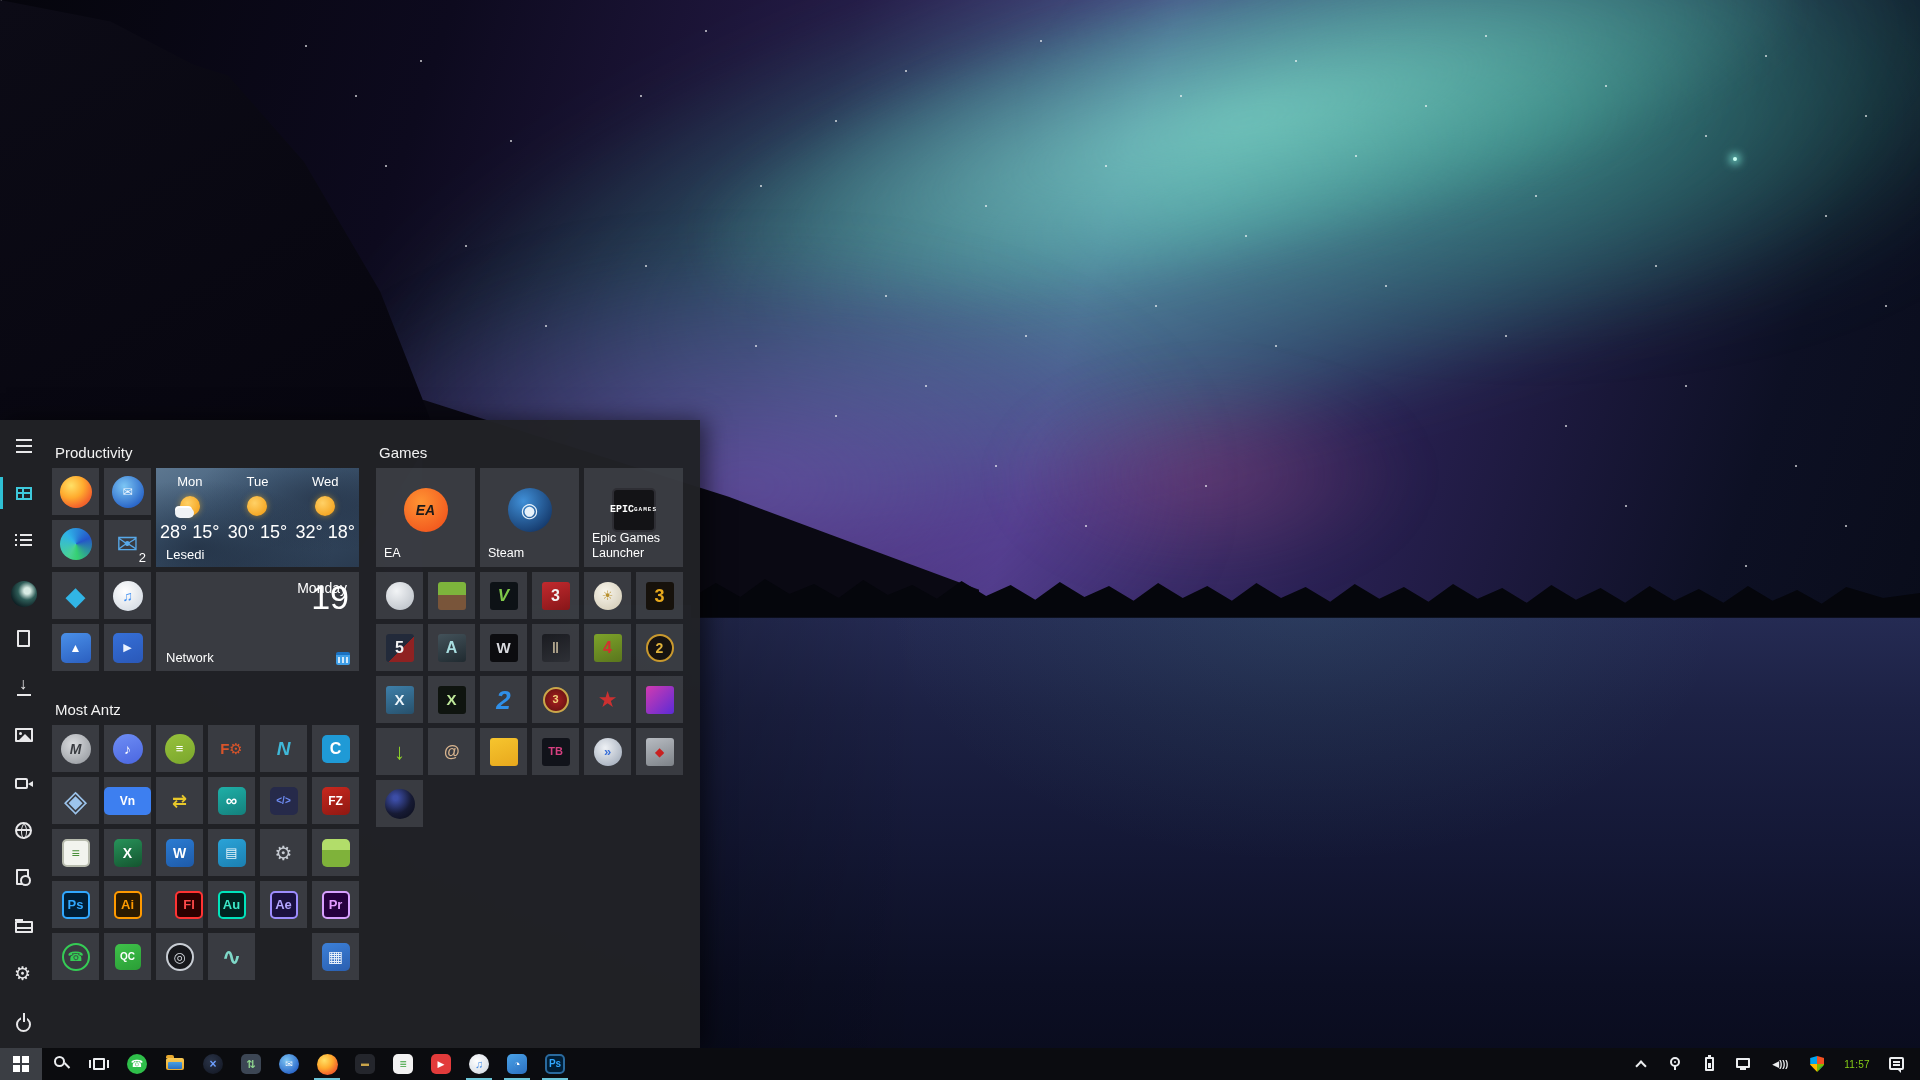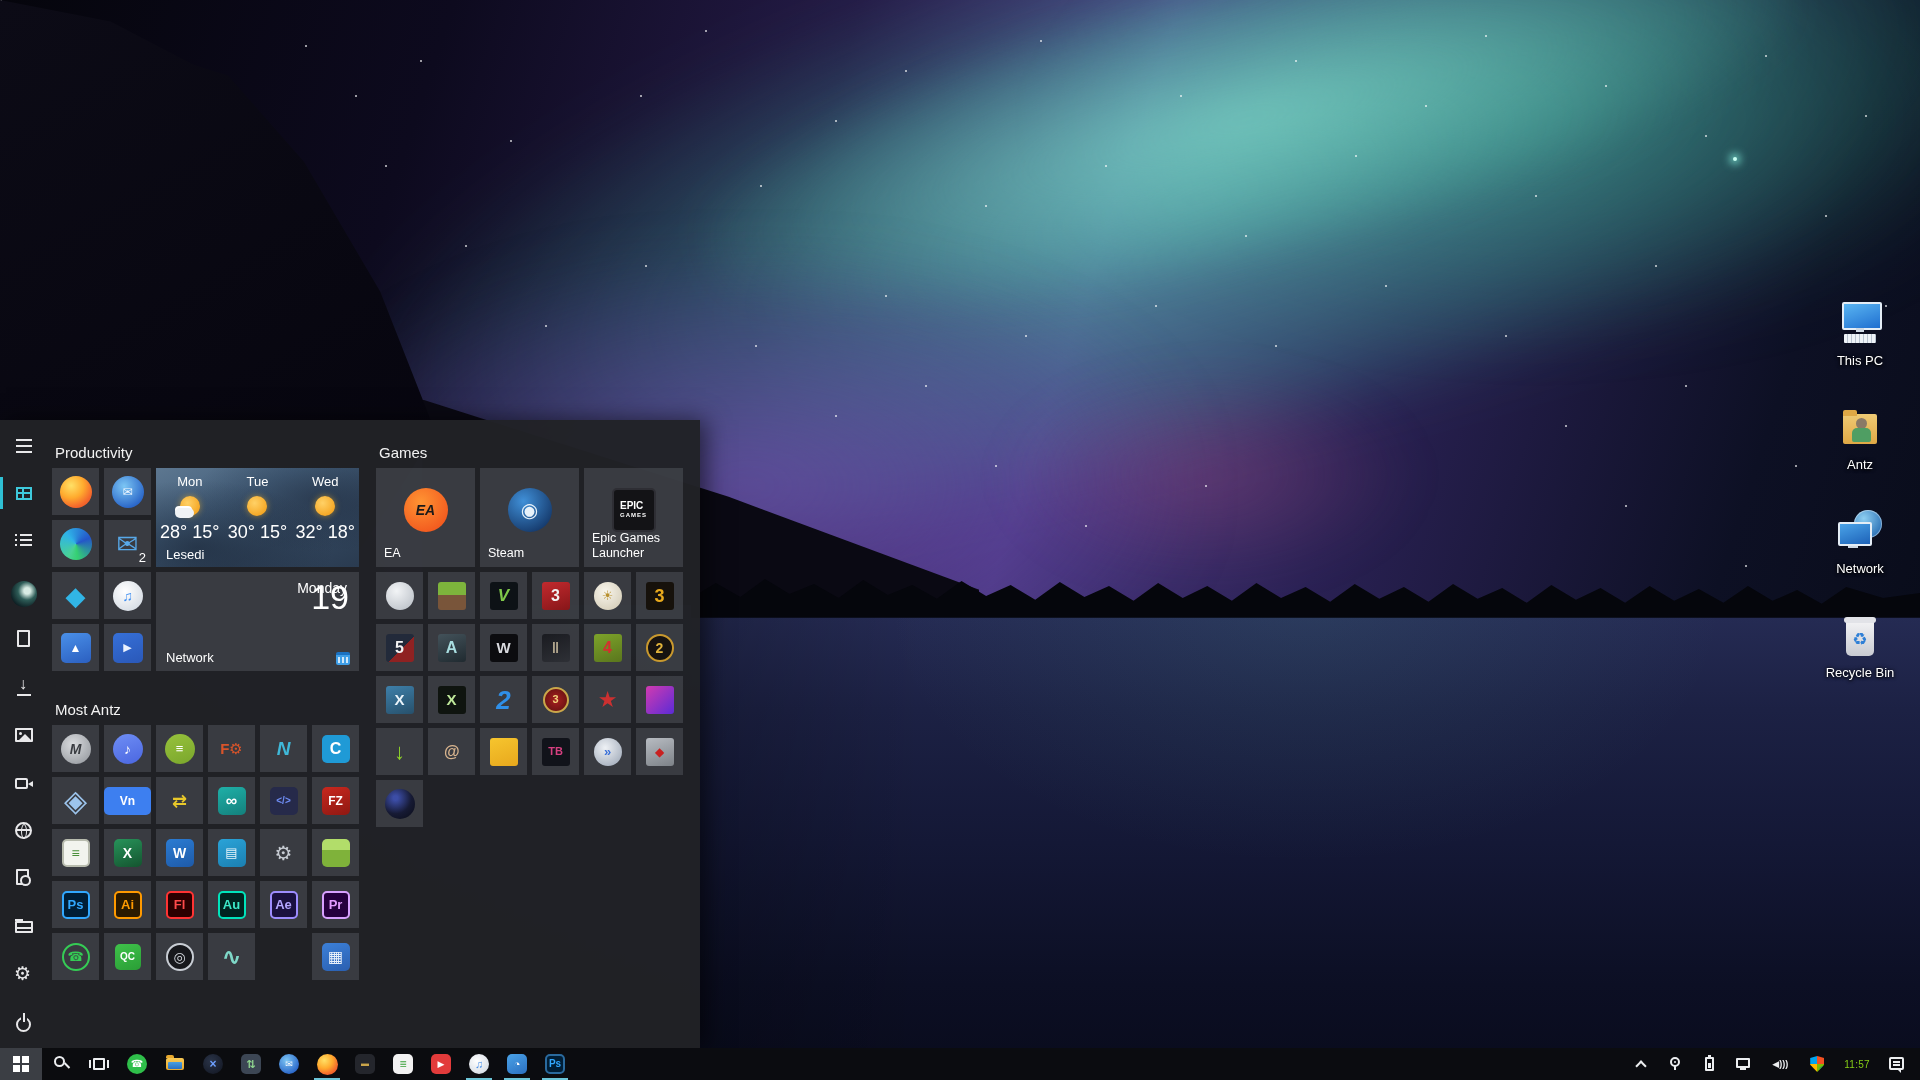--- a/index.html
+++ b/index.html
@@ -227,50 +227,20 @@
     <div class="purpleglow"></div>
     <div class="pinkglow"></div>
     <div class="stars"></div>
     <div class="bstar"></div>
     <div class="slope"></div>
     <div class="mountain"></div>
     <div class="water"></div>
     <div class="treeline"></div>
   </div>
 
-  <div class="desktop-icons" id="desk">
-      <div class="desk-item">
-        <div class="dicon d-computer-icon">
-          <i></i>
-          <b></b>
-        </div>
-        <div class="dlabel">This PC</div>
-      </div>
-      <div class="desk-item">
-        <div class="dicon d-user-folder-icon">
-          <i></i>
-          <b></b>
-        </div>
-        <div class="dlabel">Antz</div>
-      </div>
-      <div class="desk-item">
-        <div class="dicon d-network-icon">
-          <i></i>
-          <b></b>
-        </div>
-        <div class="dlabel">Network</div>
-      </div>
-      <div class="desk-item">
-        <div class="dicon d-recycle-bin-icon">
-          <i>♻</i>
-          <b></b>
-        </div>
-        <div class="dlabel">Recycle Bin</div>
-      </div>
-    </div>
 
   <div class="start-menu">
     <div class="rail" id="rail">
         <div class="rail-item" style="top: 6px;">
           <span class="ricon r-hamburger-icon">
             <i></i>
           </span>
         </div>
         <div class="rail-item active" style="top: 53px;">
           <span class="ricon r-tiles-icon">
@@ -453,21 +423,21 @@
             </div>
             <div class="tile" style="grid-area: 3 / 6 / span 1 / span 1;">
               <span class="badge-ic" style="width: 28px; height: 28px; border-radius: 5px; background: linear-gradient(rgb(178, 221, 106) 38%, rgb(127, 178, 58) 38%);"></span>
             </div>
             <div class="tile" style="grid-area: 4 / 1 / span 1 / span 1;">
               <span class="badge-ic" style="width: 28px; height: 28px; border-radius: 5px; background: rgb(0, 30, 54); border: 2px solid rgb(49, 168, 255); color: rgb(49, 168, 255); font-size: 13px;">Ps</span>
             </div>
             <div class="tile" style="grid-area: 4 / 2 / span 1 / span 1;">
               <span class="badge-ic" style="width: 28px; height: 28px; border-radius: 5px; background: rgb(43, 26, 0); border: 2px solid rgb(255, 154, 0); color: rgb(255, 154, 0); font-size: 13px;">Ai</span>
             </div>
-            <div class="tile" style="grid-area: 4 / 3 / span 1 / span 1;">
+            <div class="tile" style="grid-area: 4 / 3 / span 1 / span 1; justify-content: flex-end;">
               <span class="badge-ic" style="width: 28px; height: 28px; border-radius: 5px; background: rgb(43, 0, 0); border: 2px solid rgb(255, 51, 51); color: rgb(255, 74, 74); font-size: 13px;">Fl</span>
             </div>
             <div class="tile" style="grid-area: 4 / 4 / span 1 / span 1;">
               <span class="badge-ic" style="width: 28px; height: 28px; border-radius: 5px; background: rgb(0, 36, 32); border: 2px solid rgb(0, 228, 187); color: rgb(61, 232, 200); font-size: 13px;">Au</span>
             </div>
             <div class="tile" style="grid-area: 4 / 5 / span 1 / span 1;">
               <span class="badge-ic" style="width: 28px; height: 28px; border-radius: 5px; background: rgb(26, 16, 64); border: 2px solid rgb(157, 140, 255); color: rgb(179, 166, 255); font-size: 13px;">Ae</span>
             </div>
             <div class="tile" style="grid-area: 4 / 6 / span 1 / span 1;">
               <span class="badge-ic" style="width: 28px; height: 28px; border-radius: 5px; background: rgb(38, 0, 62); border: 2px solid rgb(216, 161, 255); color: rgb(227, 154, 255); font-size: 13px;">Pr</span>
@@ -497,21 +467,21 @@
             <div class="tile m" style="grid-area: 1 / 1 / span 2 / span 2;">
               <span class="badge-ic" style="width: 44px; height: 44px; border-radius: 50%; background: radial-gradient(circle at 38% 32%, rgb(255, 148, 51), rgb(242, 88, 30) 80%); color: rgb(26, 26, 26); font-size: 14px; font-style: italic;">EA</span>
               <div class="tile-label">EA</div>
             </div>
             <div class="tile m" style="grid-area: 1 / 3 / span 2 / span 2;">
               <span class="badge-ic" style="width: 44px; height: 44px; border-radius: 50%; background: radial-gradient(circle at 35% 30%, rgb(64, 144, 216), rgb(21, 57, 107) 80%); color: rgb(232, 242, 250); font-size: 20px;">◉</span>
               <div class="tile-label">Steam</div>
             </div>
             <div class="tile m" style="grid-area: 1 / 5 / span 2 / span 2;">
               <span class="badge-ic" style="width: 44px; height: 44px; border-radius: 5px; background: rgb(19, 19, 22); border: 2px solid rgb(46, 46, 52); color: rgb(255, 255, 255); font-size: 10px;">
-                <span style="display: flex; flex-direction: column; ">
+                <span style="display: flex; align-items: center; font-family: Liberation Mono, monospace;">
                   <span>EPIC</span>
                   <span class="epic-sub">GAMES</span>
                 </span>
               </span>
               <div class="tile-label">Epic Games Launcher</div>
             </div>
             <div class="tile" style="grid-area: 3 / 1 / span 1 / span 1;">
               <span class="badge-ic" style="width: 28px; height: 28px; border-radius: 50%; background: radial-gradient(circle at 38% 32%, rgb(242, 244, 246), rgb(180, 186, 194));"></span>
             </div>
             <div class="tile" style="grid-area: 3 / 2 / span 1 / span 1;">

